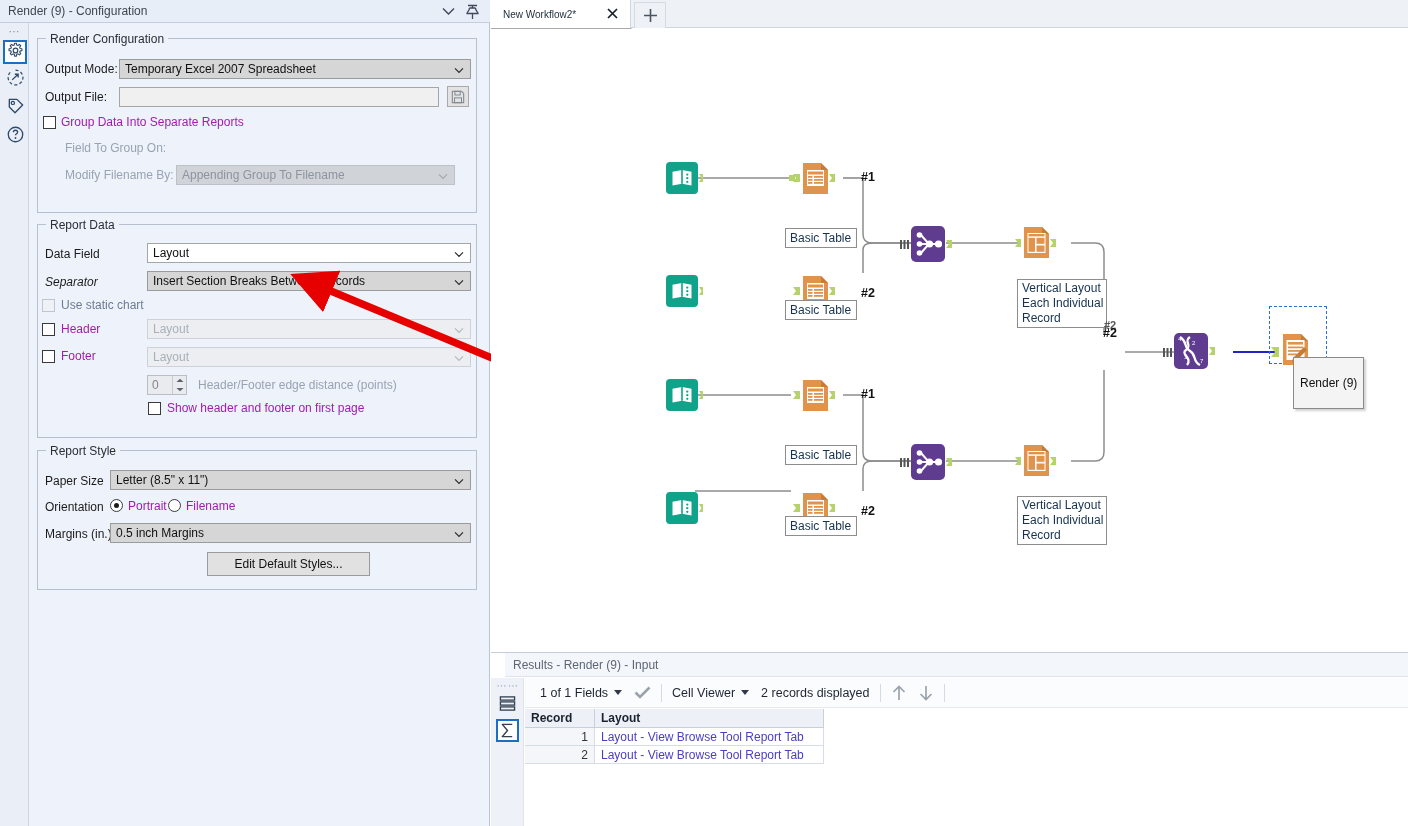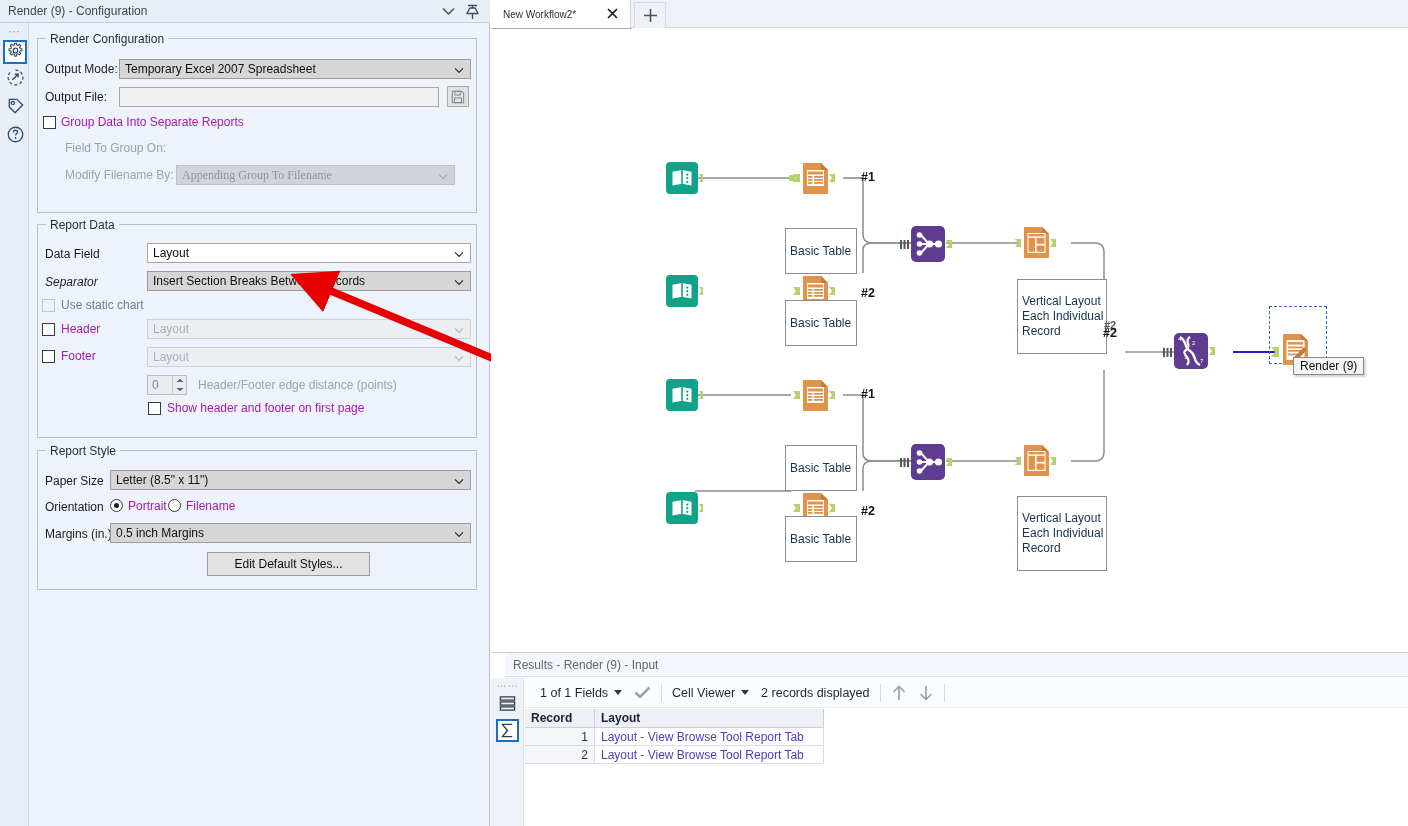--- a/index.html
+++ b/index.html
@@ -184,33 +184,33 @@
     background: #ffffff; overflow: hidden;
   }
 
   
   .tool { position: absolute; width: 40px; height: 40px; }
   .tool svg { display: block; }
   .node-label {
     position: absolute;
     border: 1px solid #8d8d8d; background: #ffffff;
     font-size: 12px; color: #16324f; line-height: 16px;
-    padding: 14px 4px; white-space: pre;
+    padding: 1px 4px; white-space: pre;
   }
   .port-label {
     position: absolute; font-size: 12.5px; color: #111; font-weight: 600;
   }
 
   #render-sel {
     position: absolute; border: 1px dashed #2a6fd6; background: transparent;
   }
   #render-tooltip {
     position: absolute;
     background: #f4f4f4; border: 1px solid #8a8a8a;
-    font-size: 12px; color: #111; padding: 1px 6px;
+    font-size: 12px; color: #111; padding: 18px 6px;
     box-shadow: 2px 2px 2px rgba(0,0,0,.18);
     white-space: nowrap;
   }
 
   
   #results-panel {
     position: absolute; left: 491px; top: 652px; width: 917px; height: 174px;
     background: #ffffff; border-top: 1px solid #c7cedb;
   }
   #results-title {
@@ -359,21 +359,21 @@
         <rect x="4" y="9" width="8" height="5.5" fill="none" stroke="#7f868f" stroke-width="1.1"></rect>
       </svg>
     </div>
 
     <div class="chk" style="left:43px; top:116px;"></div>
     <div class="lbl blk" style="left:61px; top:115px;">Group Data Into Separate Reports</div>
 
     <div class="lbl dim" style="left:65px; top:141px;text-align:right;">Field To Group On:</div>
 
     <div class="lbl dim" style="left:65px; top:168px;">Modify Filename By:</div>
-    <div class="combo disabled2" style="left:176px; top:165px; width:279px;font-family:Liberation Serif, serif;">
+    <div class="combo disabled2" style="left:176px; top:165px; width:279px;">
       <div class="ctext">Appending Group To Filename</div>
       <div class="caret">
         <svg width="10" height="7" viewBox="0 0 10 7">
             <path d="M1 1.3 L5 5.3 L9 1.3" fill="none" stroke="#a3a9b2" stroke-width="1.2"></path>
           </svg>
       </div>
     </div>
 
     <div class="groupbox" id="gb-report-data">
       <div class="gb-title">Report Data</div>

